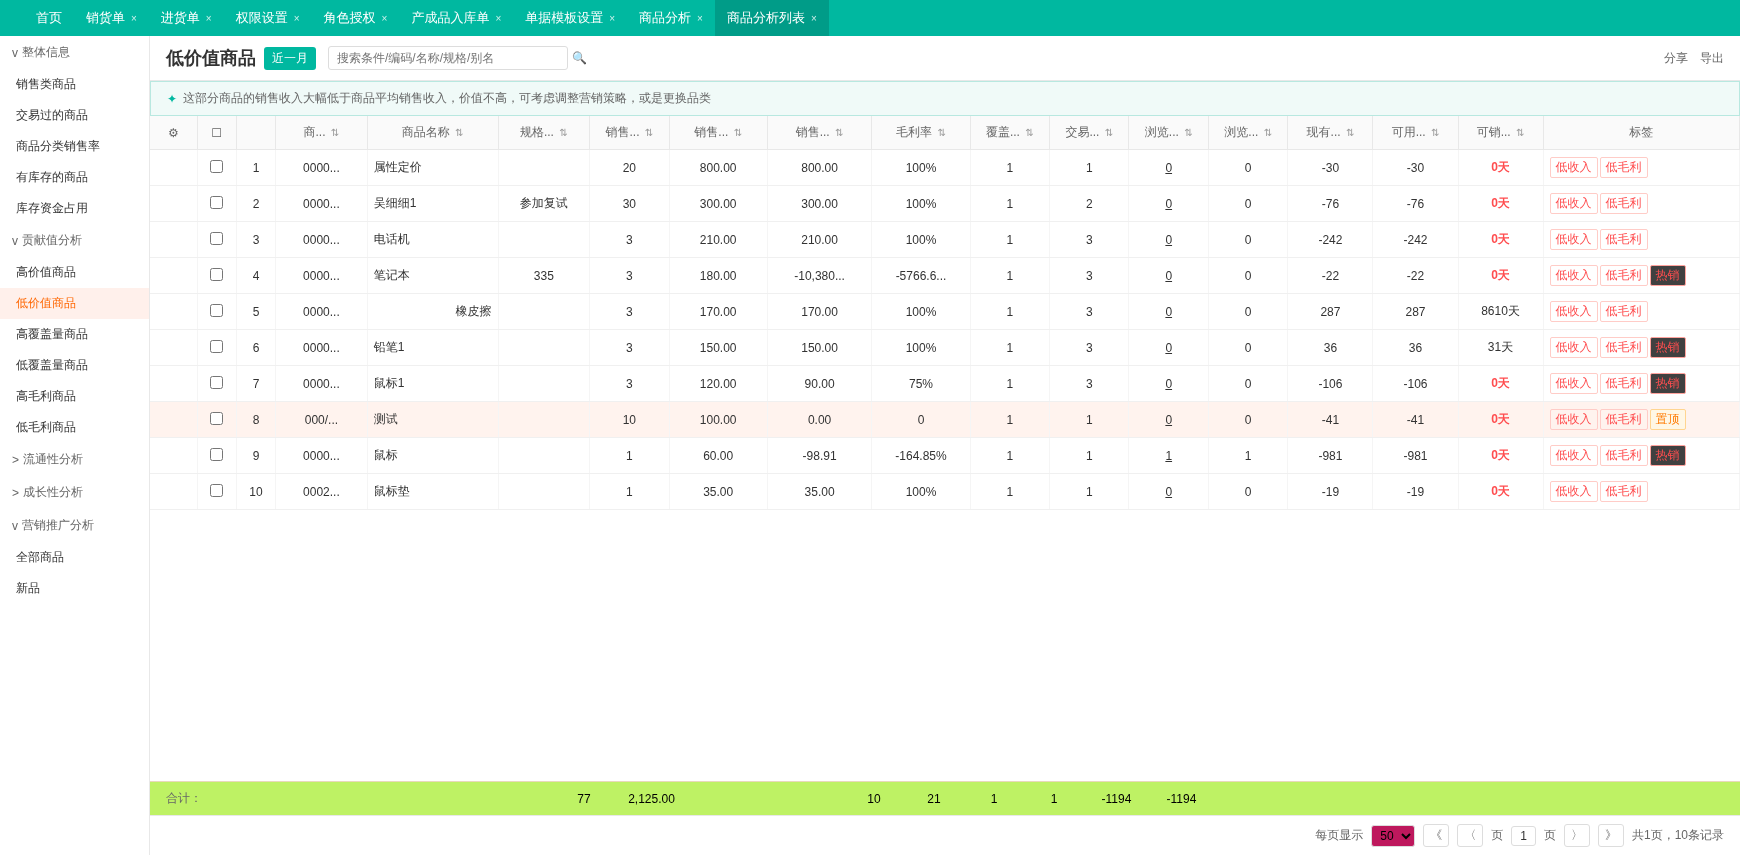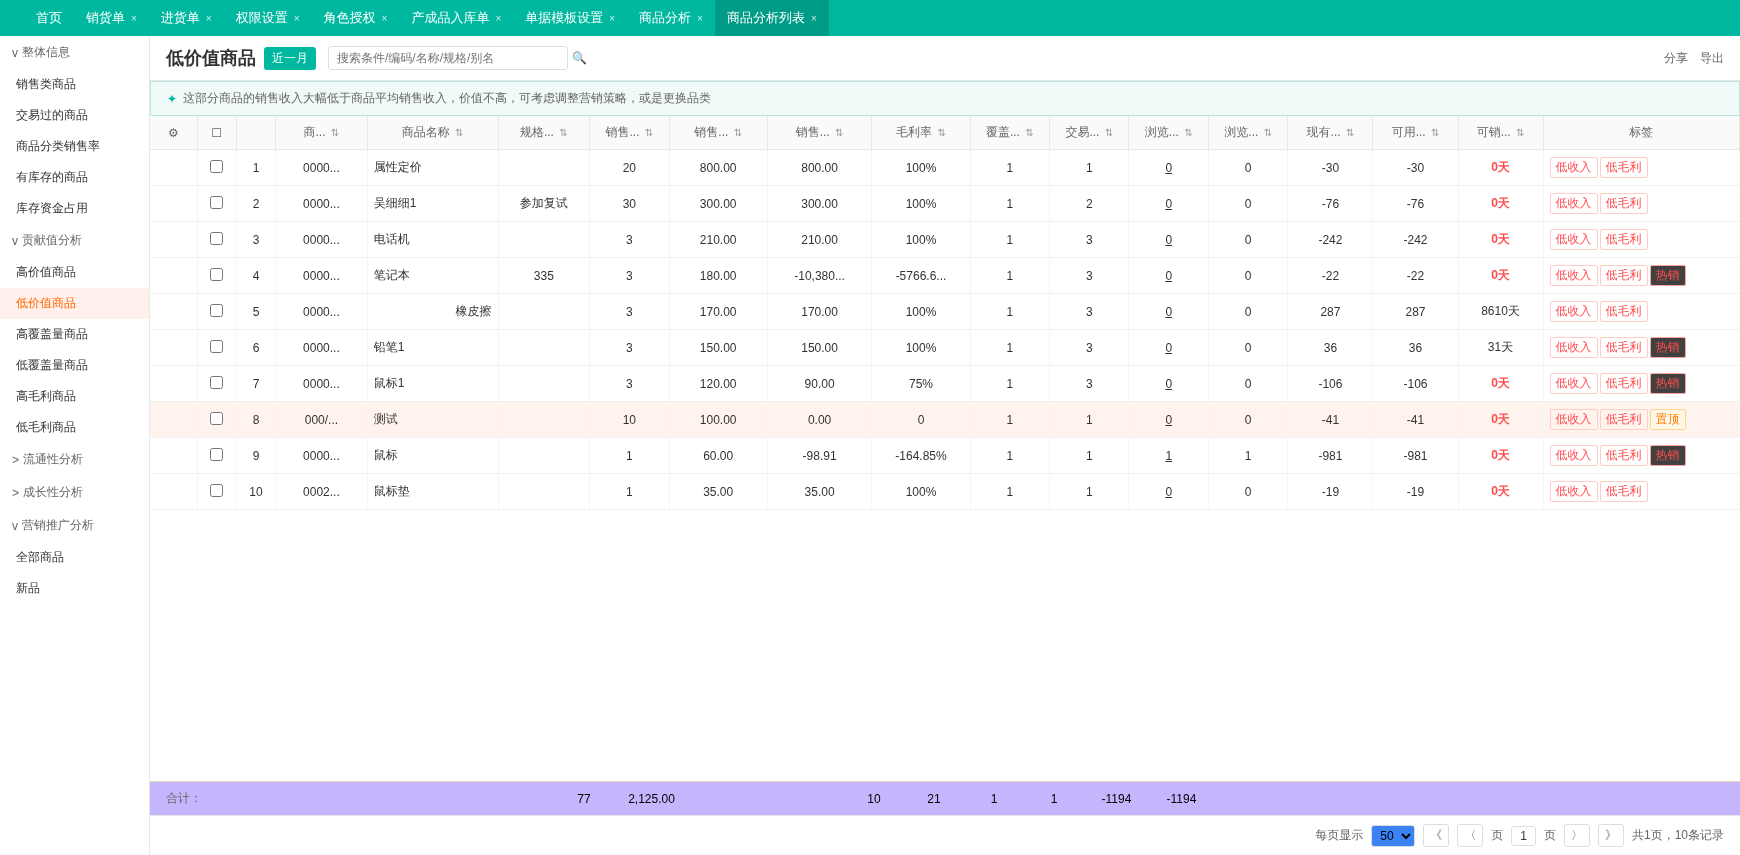--- a/index.html
+++ b/index.html
@@ -189,41 +189,41 @@
       display: flex;
       align-items: center;
       justify-content: flex-end;
       gap: 8px;
       color: #666;
     }
     .page-size-select {
       border: 1px solid #ddd;
       padding: 2px 4px;
       border-radius: 3px;
-      background: #3b82f6;
+      background: #be185d;
     }
     .page-btn {
       border: 1px solid #ddd;
       background: white;
       padding: 2px 6px;
       border-radius: 3px;
       cursor: pointer;
       color: #666;
     }
     .page-num {
       padding: 2px 8px;
       border: 1px solid #ddd;
       border-radius: 3px;
       color: #333;
     }
     
     .underline-link { text-decoration: underline; color: #333; }
     
     .footer-bar {
-      background: #c4b5fd;
+      background: #bef264;
       border-top: 1px solid #e8d9bb;
       display: flex;
       align-items: center;
       padding: 8px 0;
     }
     .footer-bar-label {
       padding: 0 16px;
       color: #666;
       font-size: 12px;
       white-space: nowrap;

